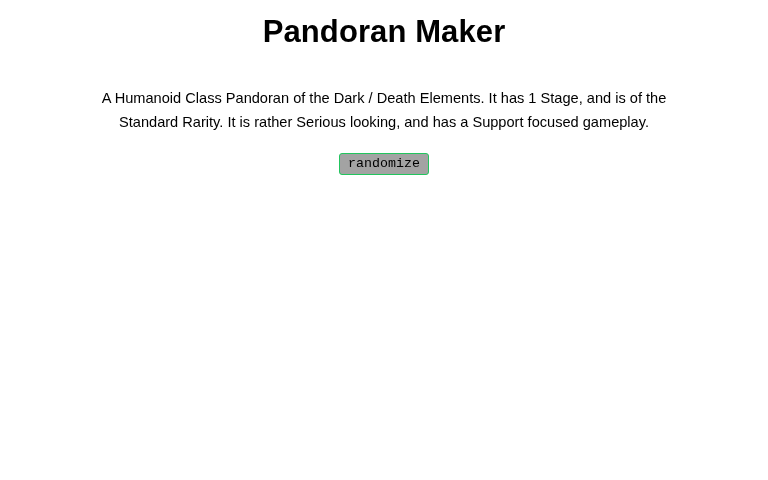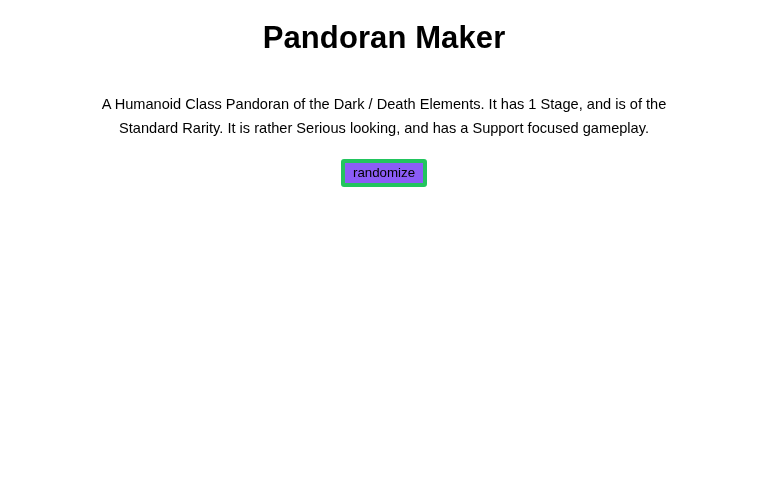--- a/index.html
+++ b/index.html
@@ -11,21 +11,21 @@
     height: 480px;
     background: #ffffff;
     font-family: "Liberation Sans", sans-serif;
     color: #000000;
     overflow: hidden;
   }
   .page {
     width: 768px;
     height: 480px;
     box-sizing: border-box;
-    padding-top: 20px;
+    padding-top: 14px;
   }
   .title {
     text-align: center;
     font-size: 31px;
     font-weight: bold;
     line-height: 1.15;
     margin: 0 0 0 0;
     letter-spacing: 0.1px;
   }
   .description {
@@ -33,27 +33,27 @@
     font-size: 14.6px;
     line-height: 24px;
     margin: 36px auto 0 auto;
     width: 624px;
   }
   .button-row {
     text-align: center;
     margin-top: 19px;
   }
   .randomize-button {
-    font-family: Liberation Sans, sans-serif;
+    font-family: Liberation Mono, monospace;
     font-size: 13.3px;
     line-height: normal;
     padding: 2px 8px 3px 8px;
-    background: #8b5cf6;
+    background: #a3a3a3;
     color: #000000;
-    border: 4px solid #22c55e;
+    border: 1px solid #22c55e;
     border-radius: 3px;
     cursor: pointer;
   }
 </style>
 </head>
 <body>
 
 <div class="page">
   <h1 class="title">Pandoran Maker</h1>
   <p class="description">A Humanoid Class Pandoran of the Dark / Death Elements. It has 1 Stage, and is of the Standard Rarity. It is rather Serious looking, and has a Support focused gameplay.</p>

